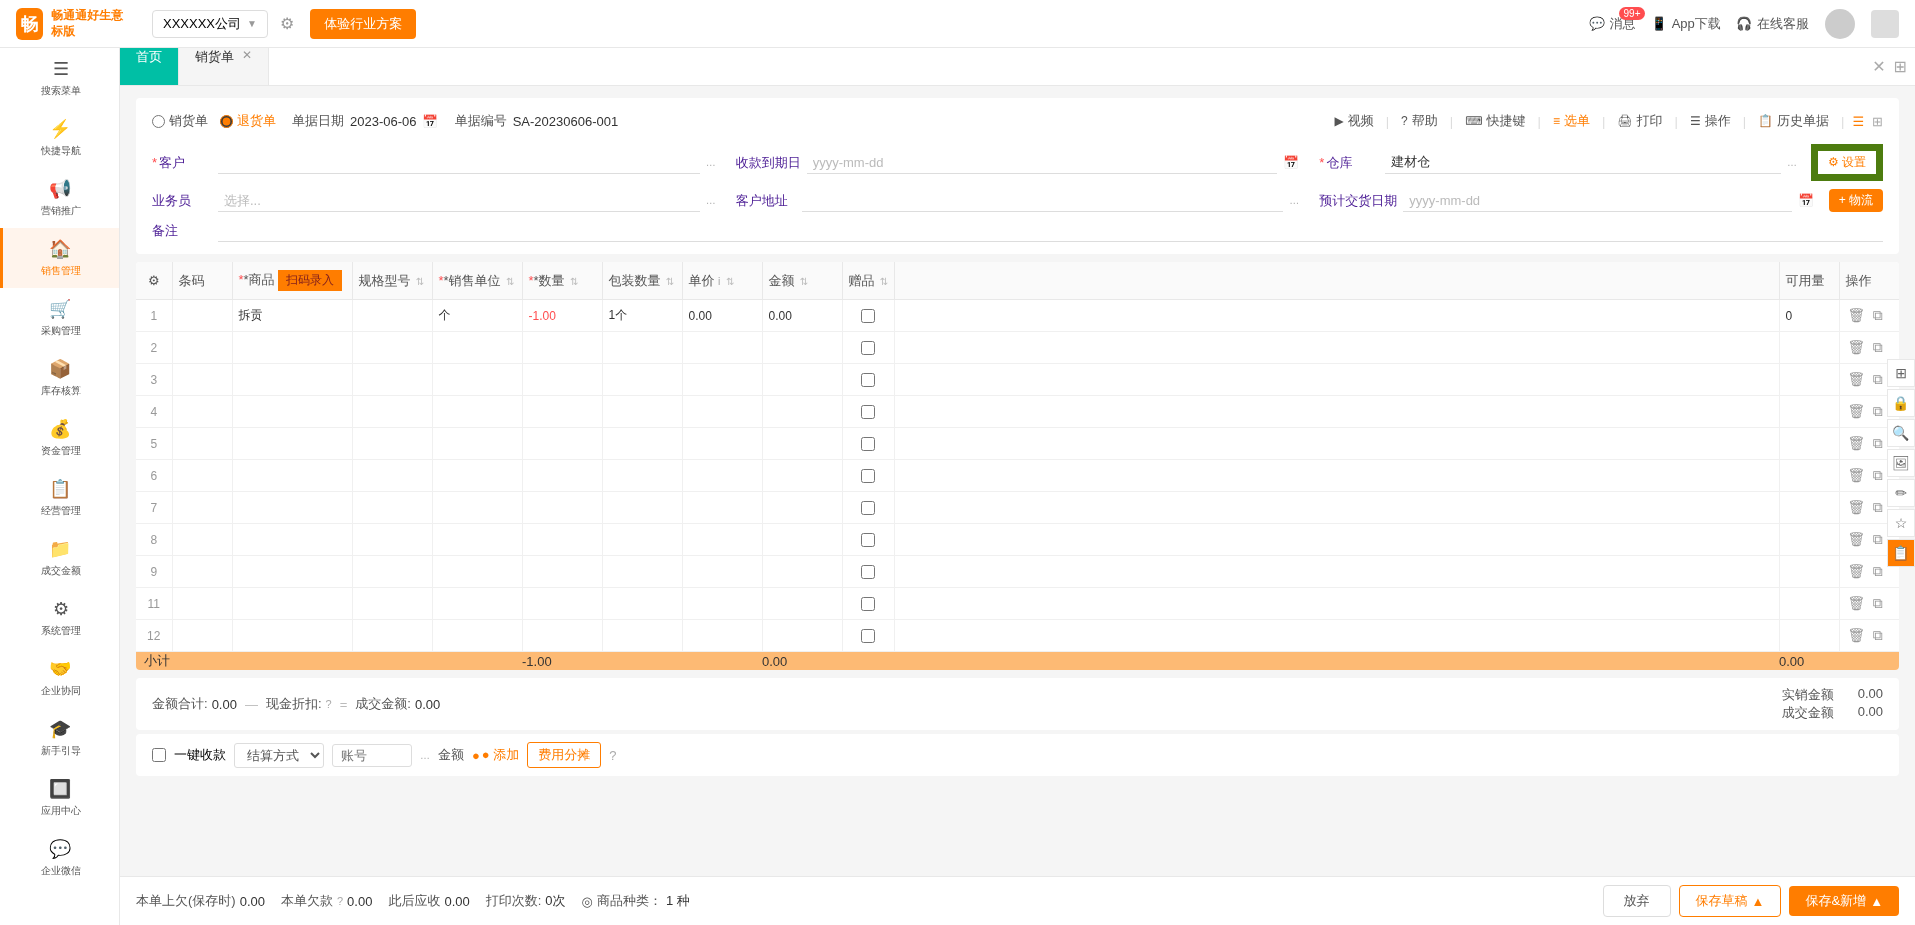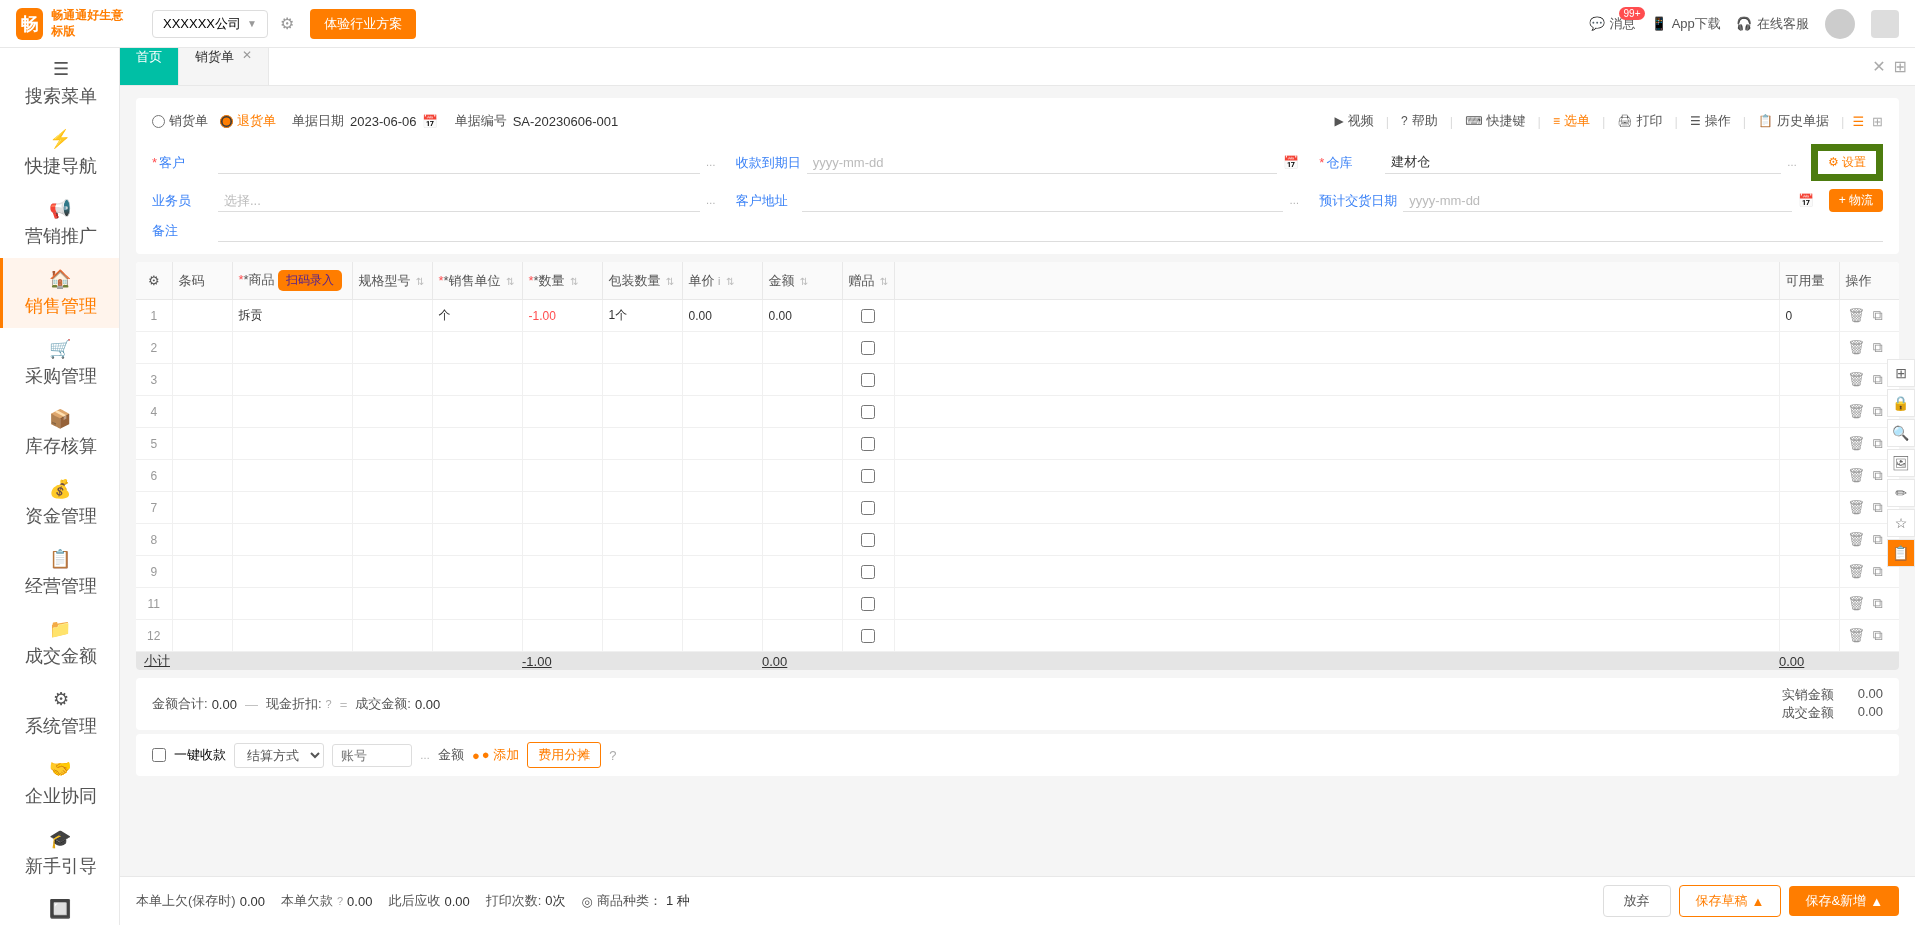--- a/index.html
+++ b/index.html
@@ -20,21 +20,21 @@
     .avatar { width: 30px; height: 30px; border-radius: 50%; background: #ccc; }
 
     
     .main-layout { display: flex; flex: 1; overflow: hidden; }
 
     
     .sidebar { width: 120px; background: #fff; border-right: 1px solid #e8e8e8; display: flex; flex-direction: column; flex-shrink: 0; overflow-y: auto; }
     .sidebar-item { display: flex; flex-direction: column; align-items: center; padding: 10px 4px; cursor: pointer; color: #555; gap: 4px; border-left: 3px solid transparent; }
     .sidebar-item.active { background: #fff4ec; color: #ff7d00; border-left-color: #ff7d00; }
     .sidebar-item .si-icon { font-size: 18px; }
-    .sidebar-item .si-label { font-size: 18px; text-align: center; }
+    .sidebar-item .si-label { font-size: 10px; text-align: center; }
 
     
     .content-area { flex: 1; display: flex; flex-direction: column; overflow: hidden; }
 
     
     .tab-bar { display: flex; align-items: center; background: #fff; border-bottom: 1px solid #e8e8e8; height: 38px; flex-shrink: 0; }
     .tab { display: flex; align-items: flex-start; padding: 0 16px; height: 100%; cursor: pointer; color: #555; border-right: 1px solid #e8e8e8; font-size: 13px; }
     .tab.active { background: #f5f5f5; color: #333; font-weight: 500; }
     .tab.home { background: #00bfa5; color: #fff; }
     .tab-close { margin-left: 8px; color: #999; font-size: 12px; cursor: pointer; }
@@ -52,38 +52,38 @@
     .field-label { color: #555; white-space: nowrap; }
     .field-value { color: #333; font-weight: 500; }
     .cal-icon { color: #aaa; cursor: pointer; }
 
     
     .toolbar { margin-left: auto; display: flex; align-items: center; gap: 8px; }
     .toolbar-btn { display: flex; align-items: center; gap: 4px; color: #555; cursor: pointer; font-size: 12px; padding: 2px 4px; }
     .settings-btn { background: #fff; border: 7px solid #4d7c0f; color: #ff7d00; border-radius: 0; padding: 3px 10px; cursor: pointer; font-size: 12px; }
     .logistics-btn { background: #ff7d00; color: #fff; border: none; border-radius: 4px; padding: 3px 10px; cursor: pointer; font-size: 12px; }
     .form-field { display: flex; align-items: center; gap: 6px; }
-    .form-field-label { color: #3b82f6; white-space: nowrap; min-width: 60px; }
+    .form-field-label { color: #4c1d95; white-space: nowrap; min-width: 60px; }
     .form-field-label.required::before { content: '*'; color: #ff4d4f; margin-right: 2px; }
     .form-field-input { flex: 1; border: none; border-bottom: 1px solid #ddd; padding: 3px 6px; color: #333; outline: none; background: transparent; }
     .form-field-input::placeholder { color: #bbb; }
     .more-icon { color: #aaa; cursor: pointer; font-size: 10px; }
 
     
     .table-section { background: #fff; border-radius: 4px; margin-bottom: 8px; overflow: hidden; }
     .table-wrapper { overflow-x: auto; }
     table { width: 100%; border-collapse: collapse; }
     table thead tr { background: #fafafa; }
     table thead th { padding: 8px 6px; text-align: left; font-weight: 500; color: #555; border-bottom: 1px solid #e8e8e8; border-right: 1px solid #e8e8e8; white-space: nowrap; font-size: 12px; }
     table thead th:last-child { border-right: none; }
     table tbody tr { border-bottom: 1px solid #f0f0f0; }
     table tbody td { padding: 6px 6px; border-right: 1px solid #f0f0f0; color: #333; font-size: 12px; height: 32px; }
     table tbody td:last-child { border-right: none; }
-    .subtotal-row td { background: #e5e5e5; font-weight: 500; color: #333; text-decoration: underline; }
-    .scan-btn { background: #ff7d00; color: #4c1d95; border: none; border-radius: 5px; padding: 2px 8px; cursor: pointer; font-size: 12px; }
+    .subtotal-row td { background: #fdba74; font-weight: 500; color: #333; }
+    .scan-btn { background: #ff7d00; color: #7f1d1d; border: none; border-radius: 0; padding: 2px 8px; cursor: pointer; font-size: 12px; }
     .row-num { color: #999; text-align: center; }
     .qty-red { color: #ff4d4f; }
     .sort-icon { color: #bbb; font-size: 10px; margin-left: 2px; cursor: pointer; }
     .th-required::before { content: '*'; color: #ff4d4f; }
     .action-icon { color: #999; cursor: pointer; font-size: 14px; margin: 0 2px; }
     .checkbox-cell { display: flex; align-items: center; justify-content: center; }
 
     
     .total-bar { background: #fff; border-radius: 4px; padding: 8px 16px; margin-bottom: 4px; display: flex; align-items: center; gap: 8px; flex-wrap: wrap; }
     .total-item { display: flex; align-items: center; gap: 4px; color: #555; }

